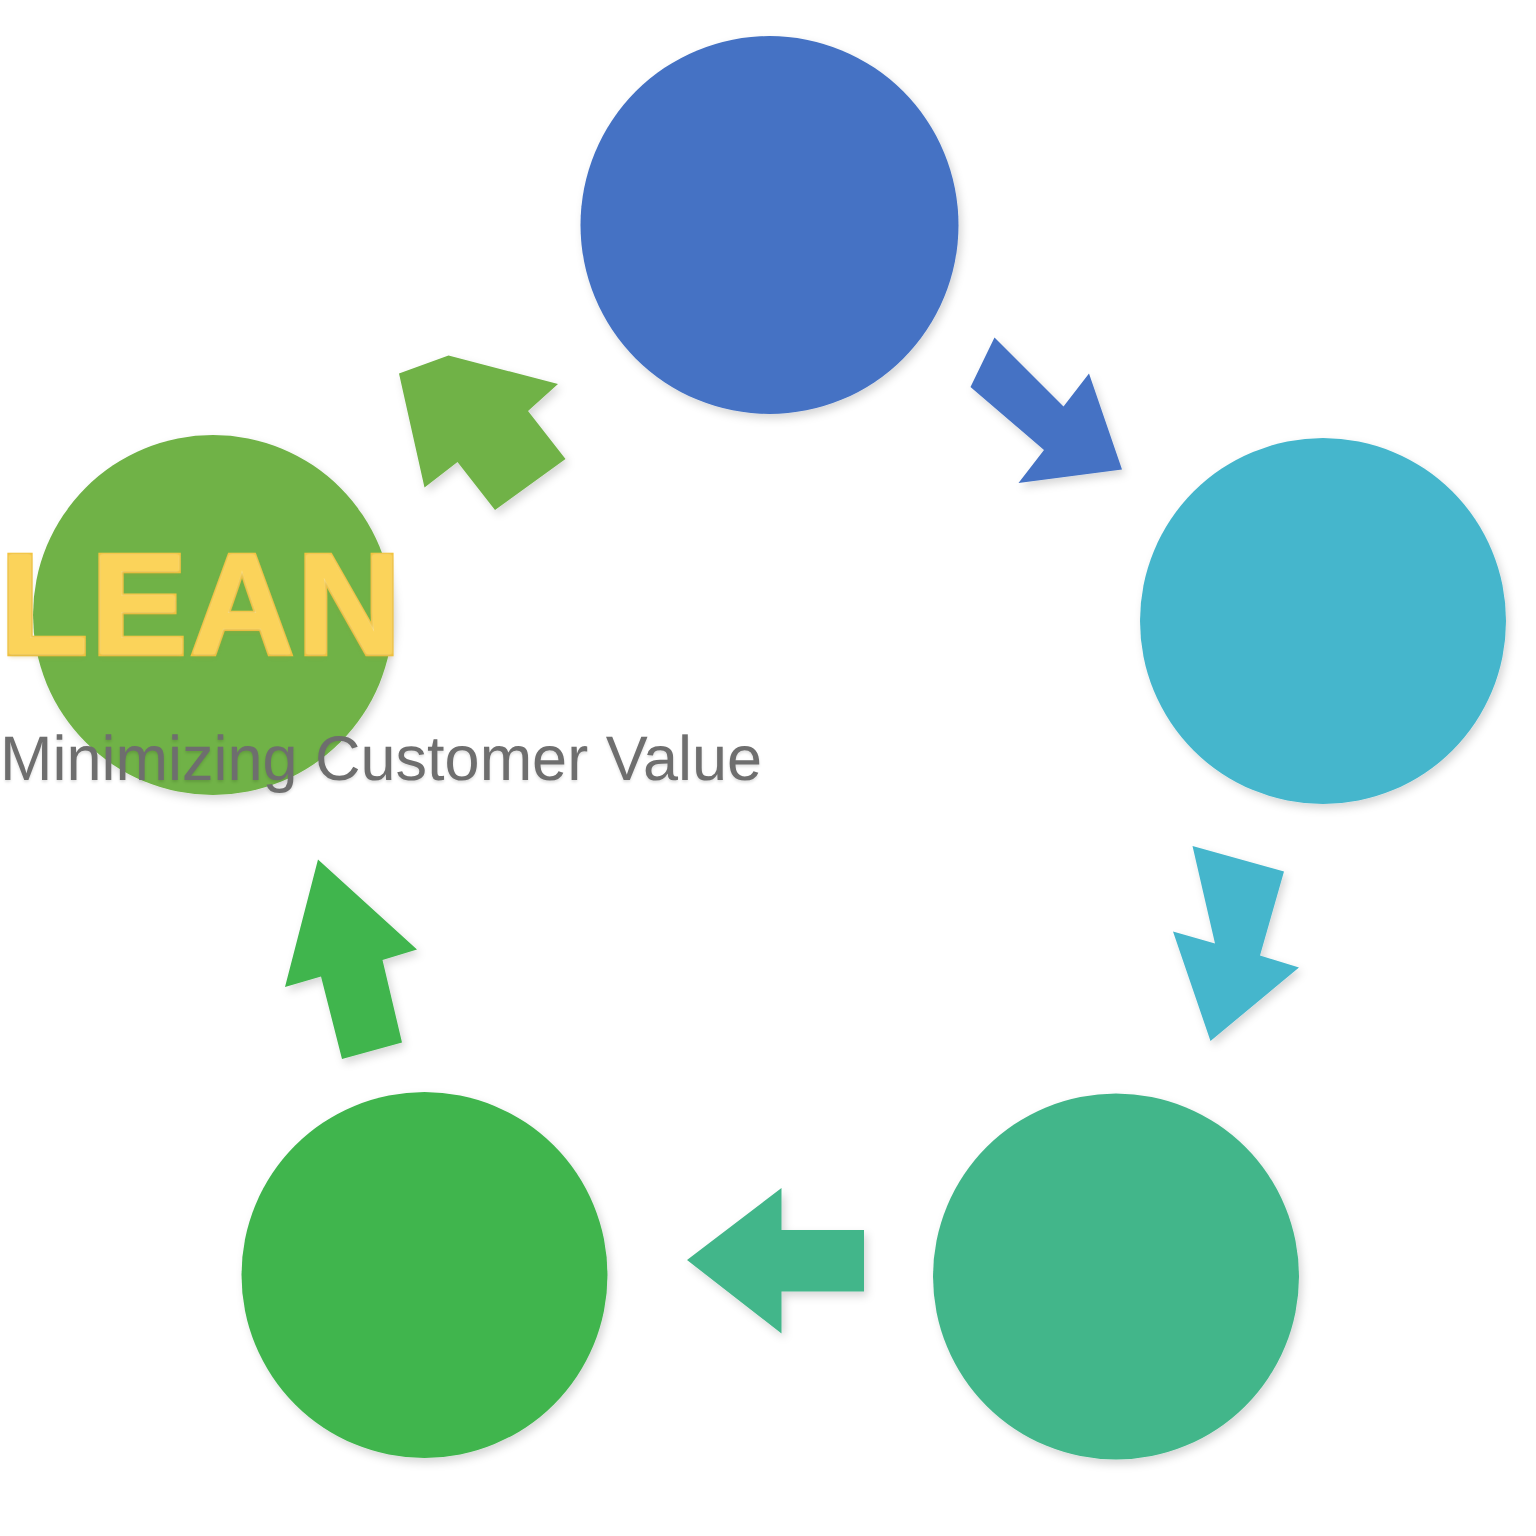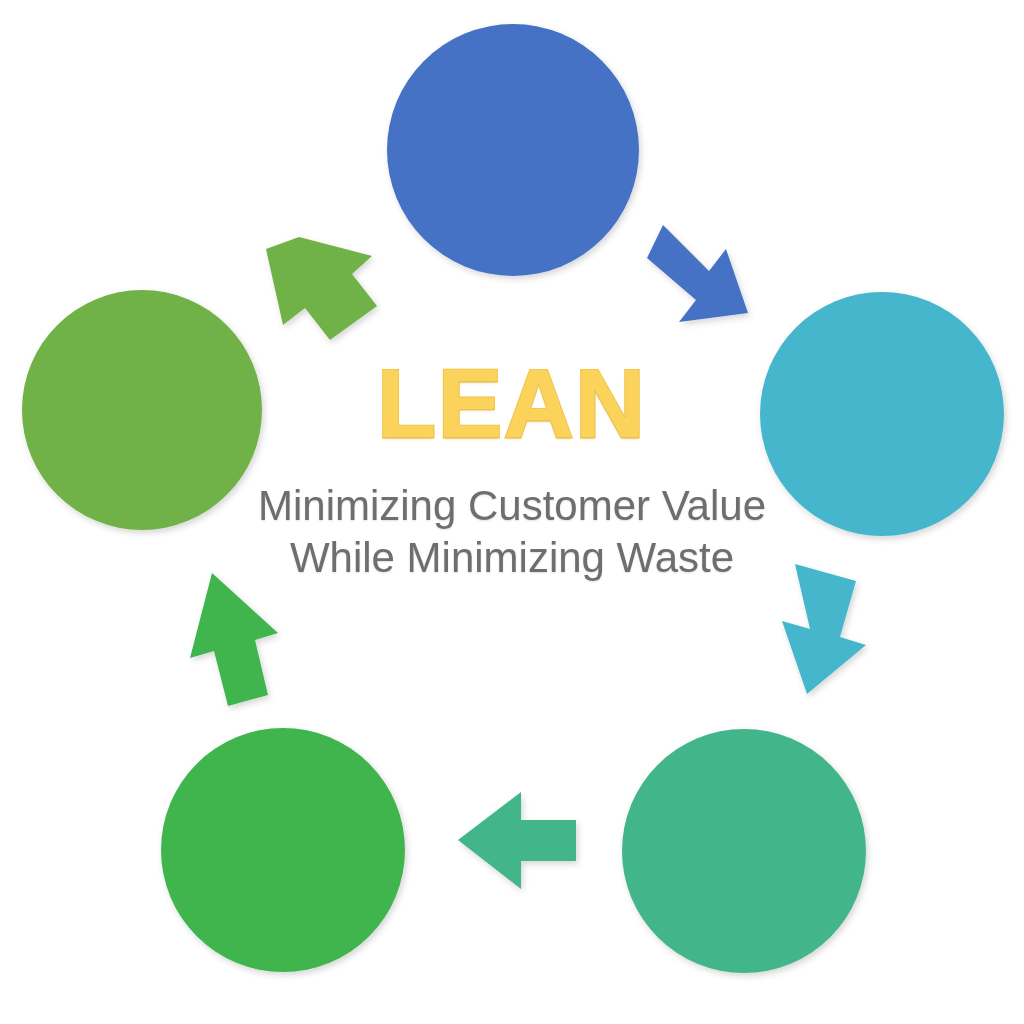--- a/index.html
+++ b/index.html
@@ -24,21 +24,20 @@
     top: 0;
     width: 1024px;
     height: 1024px;
     display: block;
   }
   .center-text-block {
     position: absolute;
     left: 0;
     top: 352px;
     width: 1024px;
-    text-align: center;
     pointer-events: none;
   }
   .lean-title {
     display: block;
     font-family: "Liberation Sans", sans-serif;
     font-weight: bold;
     font-size: 96px;
     line-height: 104px;
     letter-spacing: 2px;
     color: #FBD35A;
@@ -139,17 +138,16 @@
                L 214 651
                L 190 658
                Z"></path>
     </g>
   </svg>
 
   <div class="center-text-block">
     <span class="lean-title">LEAN</span>
     <div class="subtitle-wrap">
       <span class="subtitle-line">Minimizing Customer Value</span>
-      <span class="subtitle-line">While Minimizing Waste</span>
     </div>
   </div>
 
 </div>
 
 </body></html>

